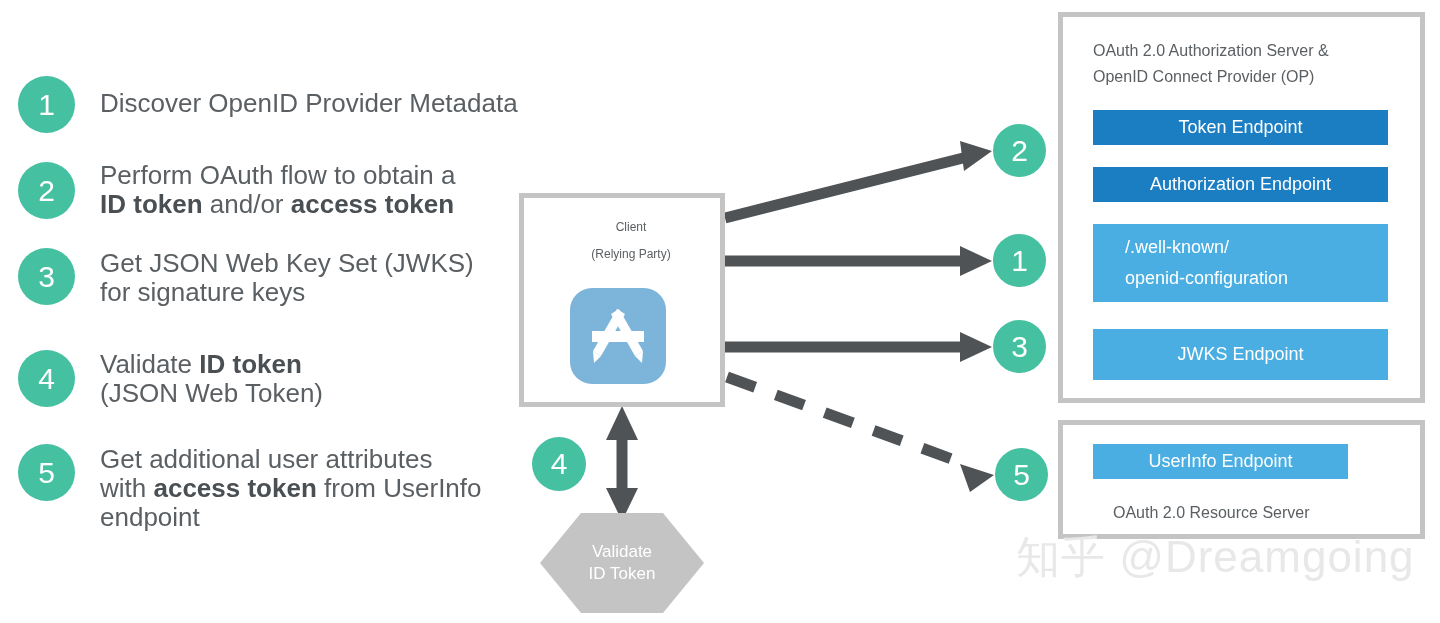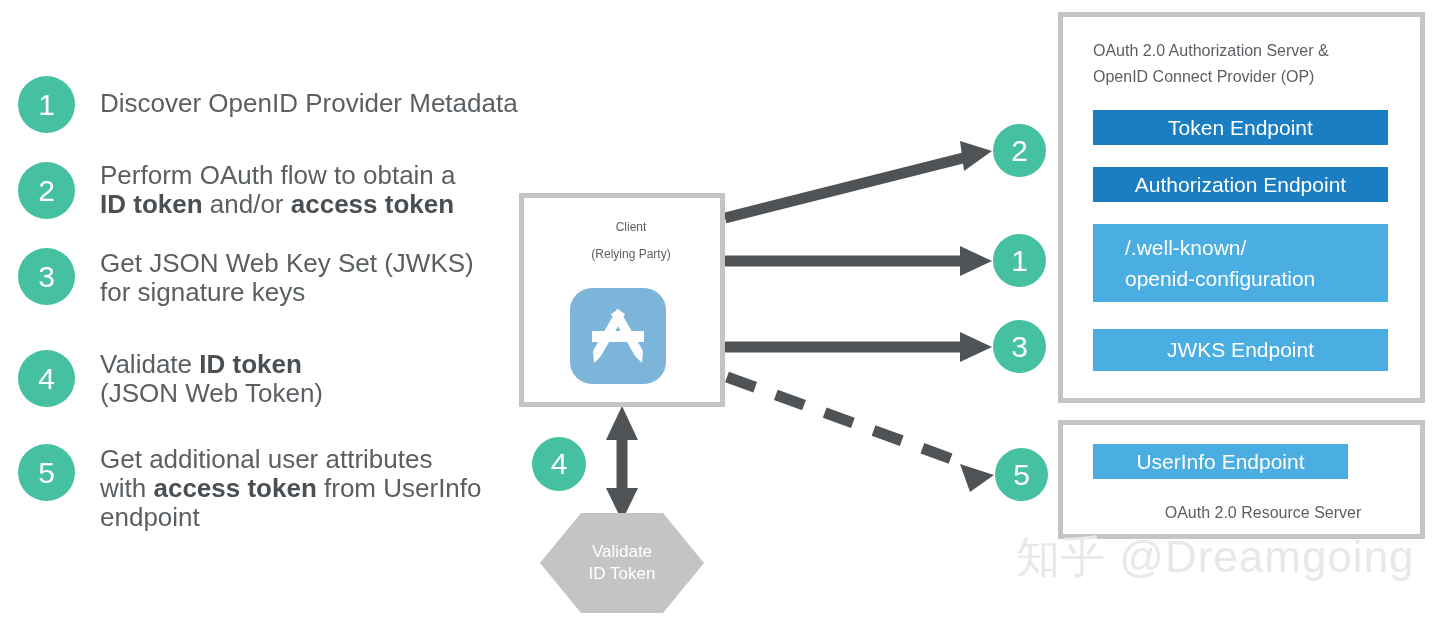--- a/index.html
+++ b/index.html
@@ -54,21 +54,21 @@
     font-size: 16px;
     line-height: 26px;
     white-space: pre-line;
   }
   .endpoint {
     position: absolute;
     display: flex;
     align-items: center;
     justify-content: center;
     color: #ffffff;
-    font-size: 21px;
+    font-size: 18px;
     box-sizing: border-box;
     text-align: center;
   }
   .endpoint.dark { background: #1b7ec2; }
   .endpoint.light { background: #4aaee2; }
   .endpoint.wk {
     justify-content: flex-start;
     text-align: left;
     padding-left: 32px;
     line-height: 31px;
@@ -246,25 +246,25 @@
   <div class="endpoint dark" style="left:1093px; top:110px; width:295px; height:35px;">
     <span>Token Endpoint</span>
   </div>
   <div class="endpoint dark" style="left:1093px; top:167px; width:295px; height:35px;">
     <span>Authorization Endpoint</span>
   </div>
   <div class="endpoint light wk" style="left:1093px; top:224px; width:295px; height:78px;">
     <span>/.well-known/
    openid-configuration</span>
   </div>
-  <div class="endpoint light" style="left:1093px; top:329px; width:295px; height:42px;">
+  <div class="endpoint light" style="left:1093px; top:329px; width:295px; height:51px;">
     <span>JWKS Endpoint</span>
   </div>
 
   <div class="panel" style="left:1058px; top:420px; width:367px; height:119px;"></div>
   <div class="endpoint light" style="left:1093px; top:444px; width:255px; height:35px;">
     <span>UserInfo Endpoint</span>
   </div>
-  <div class="panel-title" style="left:1113px; top:500px; width:300px; text-align:center;">OAuth 2.0 Resource Server</div>
+  <div class="panel-title" style="left:1113px; top:500px; width:300px; text-align:left;">OAuth 2.0 Resource Server</div>
 
   <div id="watermark">知乎 @Dreamgoing</div>
 
 </div>
 
 </body></html>

